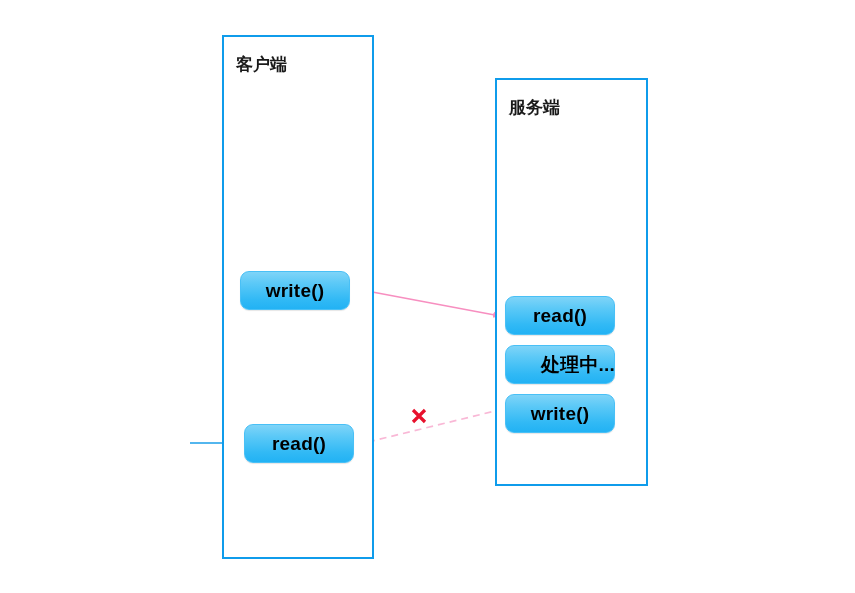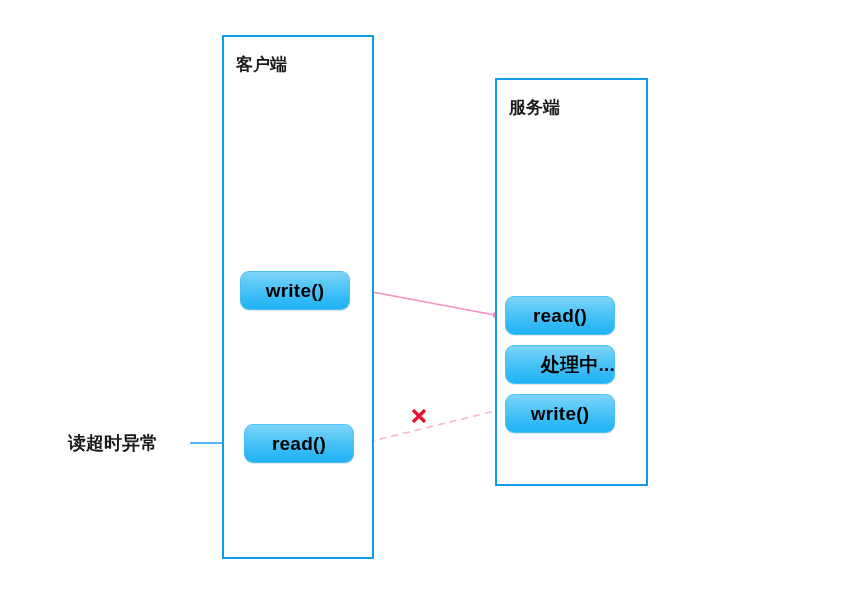--- a/index.html
+++ b/index.html
@@ -131,21 +131,20 @@
   <div class="node" id="node-client-write">write()</div>
 
   <div class="node" id="node-client-read">read()</div>
 
   <div class="node" id="node-server-read">read()</div>
 
   <div class="node cjk" id="node-server-proc">处理中...</div>
 
   <div class="node" id="node-server-write">write()</div>
 
-  <div id="annotation-timeout">读超时异常</div>
 
   <svg id="marker-layer" width="855" height="593" style="position:absolute;left:0;top:0;pointer-events:none;">
     <g>
       <path d="M413,410 L425,422 M425,410 L413,422" stroke="#e8112d" stroke-width="3.2" stroke-linecap="butt"></path>
     </g>
   </svg>
 
 </div>
 
 </body></html>

